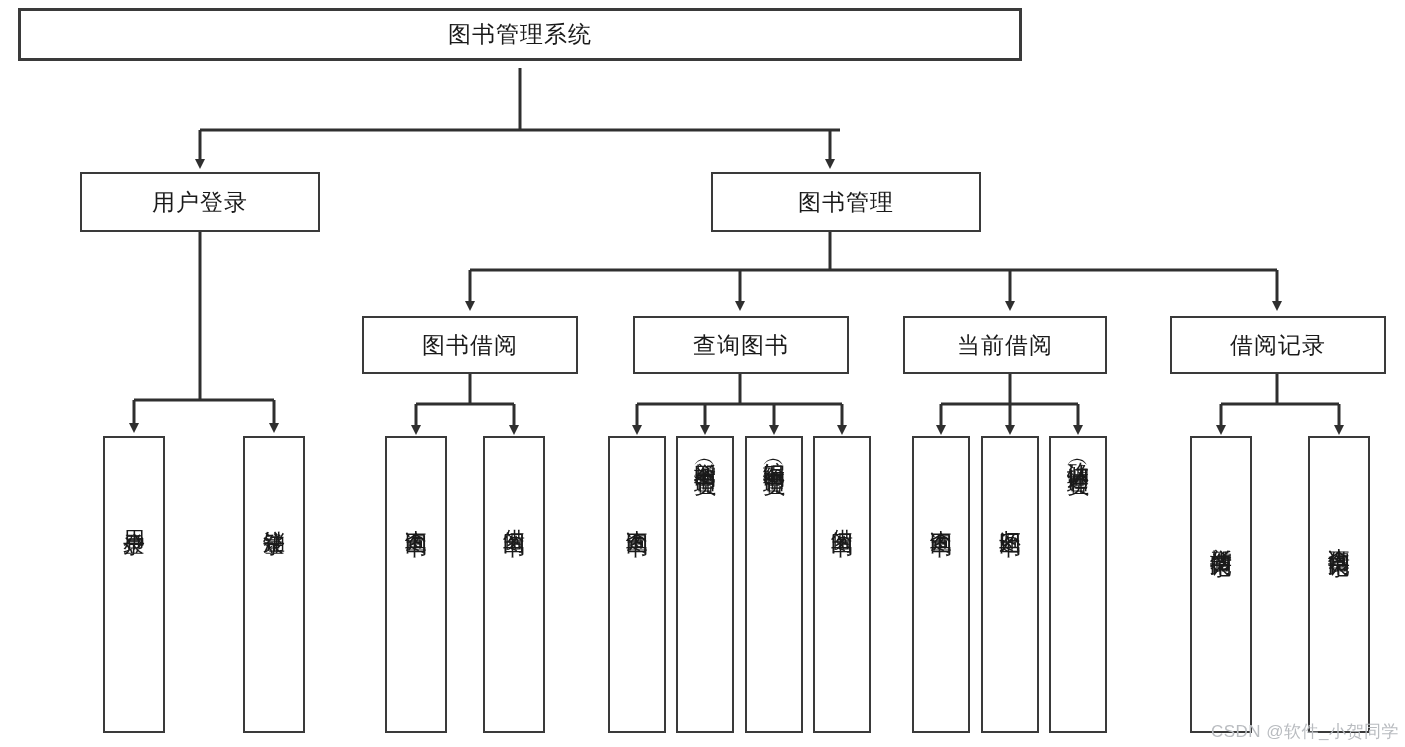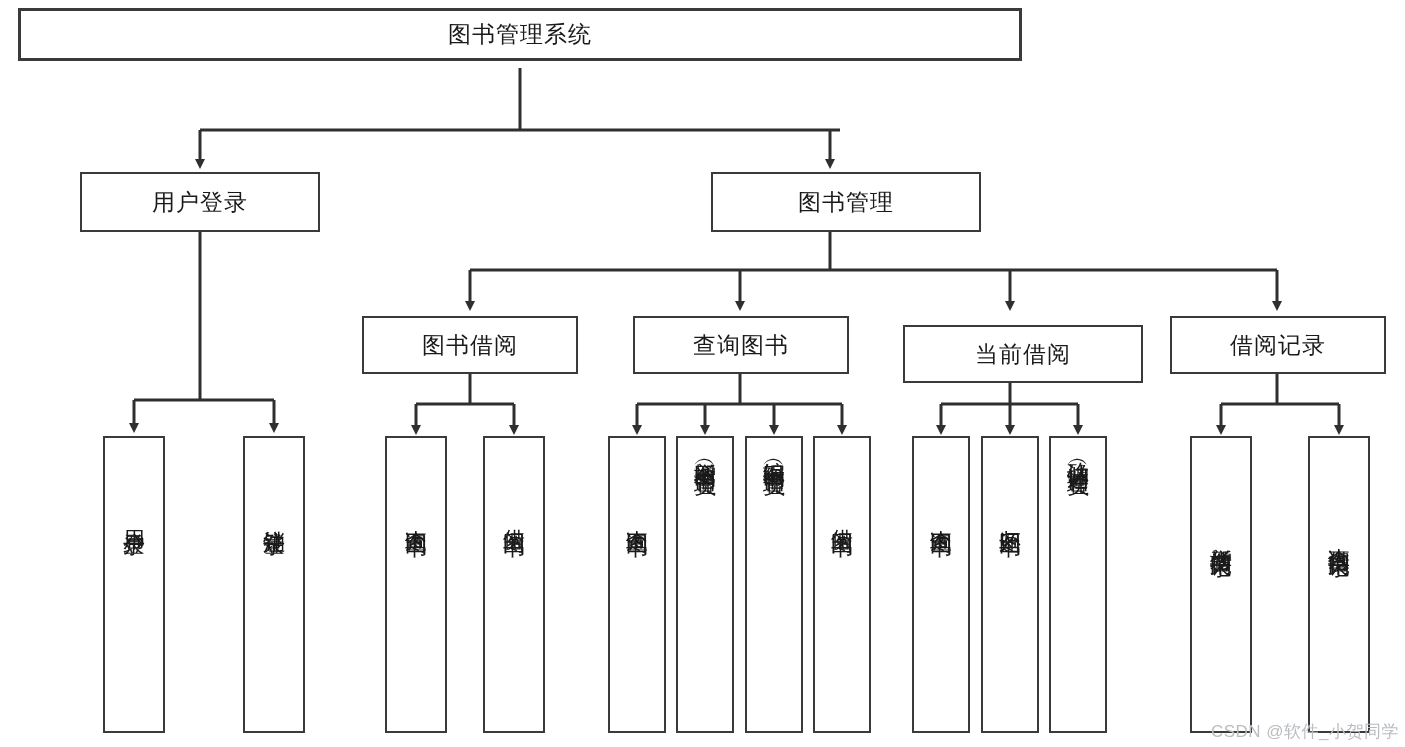--- a/index.html
+++ b/index.html
@@ -134,21 +134,21 @@
   <div class="node" style="left:711px; top:172px; width:270px; height:60px;">
     <span class="label-h">图书管理</span>
   </div>
 
   <div class="node" style="left:362px; top:316px; width:216px; height:58px;">
     <span class="label-h">图书借阅</span>
   </div>
   <div class="node" style="left:633px; top:316px; width:216px; height:58px;">
     <span class="label-h">查询图书</span>
   </div>
-  <div class="node" style="left:903px; top:325px; width:240px; height:58px;">
+  <div class="node" style="left:903px; top:316px; width:204px; height:58px;">
     <span class="label-h">当前借阅</span>
   </div>
   <div class="node" style="left:1170px; top:316px; width:216px; height:58px;text-align:right;">
     <span class="label-h">借阅记录</span>
   </div>
 
   <div class="node leaf mid" style="left:103px; top:436px; width:62px; height:297px;">
     <span class="label-v">用户登录</span>
   </div>
   <div class="node leaf mid" style="left:243px; top:436px; width:62px; height:297px;">

